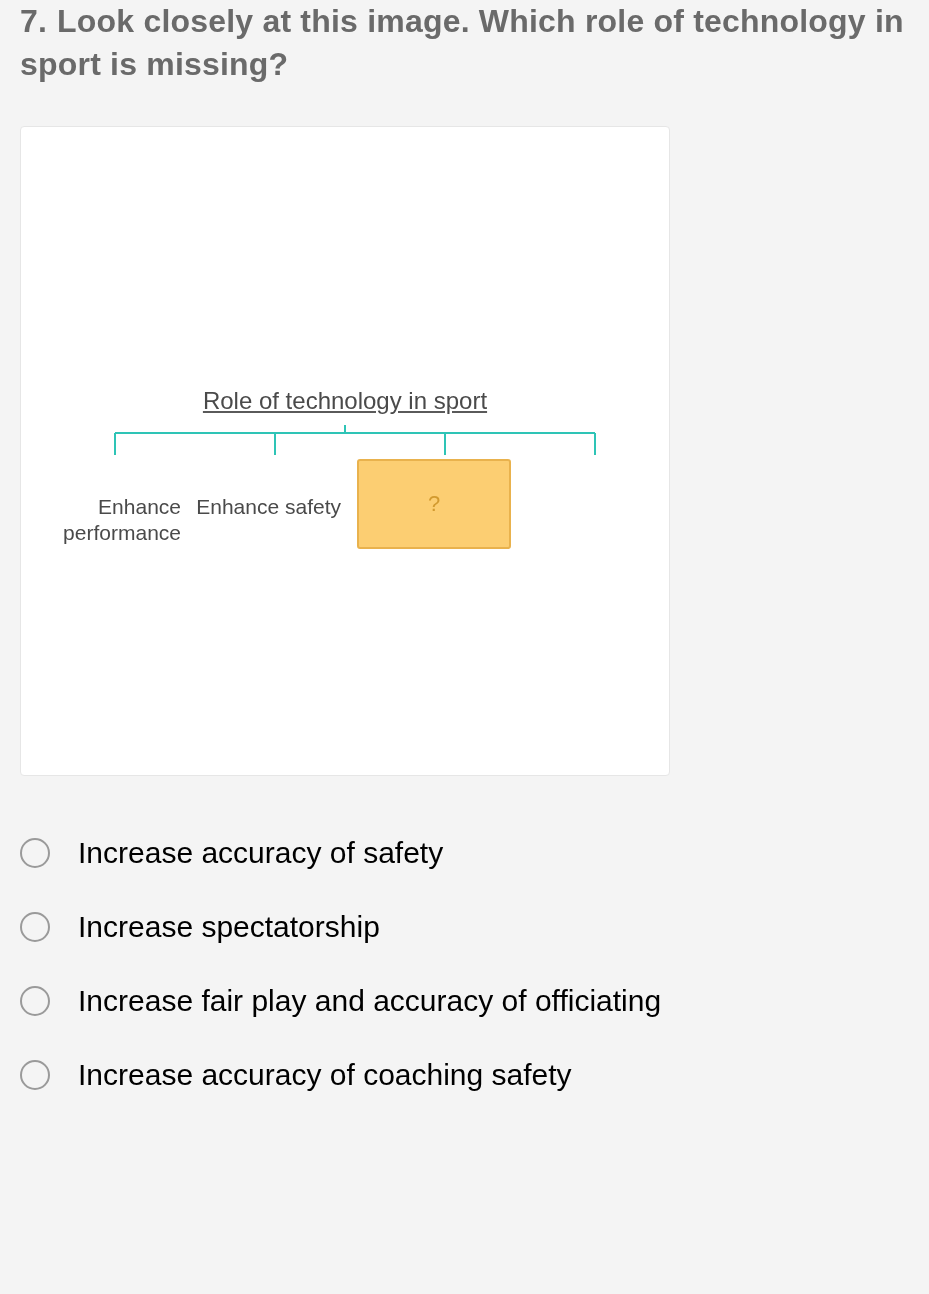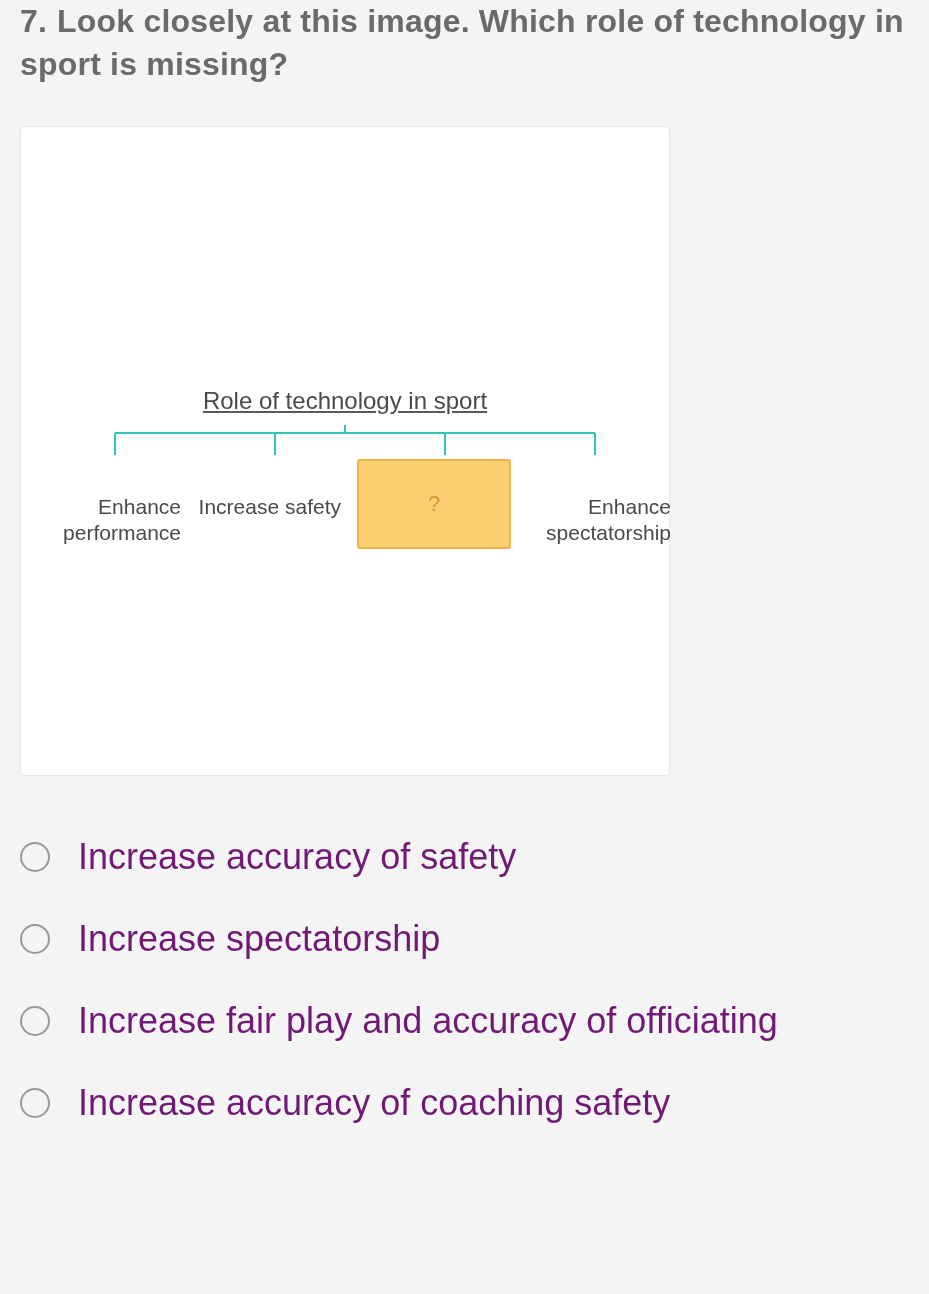--- a/index.html
+++ b/index.html
@@ -89,22 +89,22 @@
   }
   .radio {
     width: 30px;
     height: 30px;
     border: 2px solid #9a9a9a;
     border-radius: 50%;
     flex-shrink: 0;
     background: transparent;
   }
   .option-label {
-    font-size: 36px;
-    color: #701a75;
+    font-size: 30px;
+    color: #000000;
   }
 </style>
 </head>
 <body>
 
 <div class="page">
 
   <p class="question-text">
     <span class="q-num">7.</span><span>Look closely at this image. Which role of technology in sport is missing?</span>
   </p>
@@ -117,25 +117,24 @@
           <line x1="280" y1="0" x2="280" y2="8"></line>
           <line x1="50" y1="8" x2="530" y2="8"></line>
           <line x1="50" y1="8" x2="50" y2="30"></line>
           <line x1="210" y1="8" x2="210" y2="30"></line>
           <line x1="380" y1="8" x2="380" y2="30"></line>
           <line x1="530" y1="8" x2="530" y2="30"></line>
         </g>
       </svg>
       <div class="leaves">
         <div class="leaf leaf-1">Enhance performance</div>
-        <div class="leaf leaf-2">Increase safety</div>
+        <div class="leaf leaf-2">Enhance safety</div>
         <div class="missing-box">
           <span>?</span>
         </div>
-        <div class="leaf leaf-4">Enhance spectatorship</div>
       </div>
     </div>
   </div>
 
   <div class="options">
     <div class="option">
       <span class="radio"></span>
       <span class="option-label">Increase accuracy of safety</span>
     </div>
     <div class="option">

